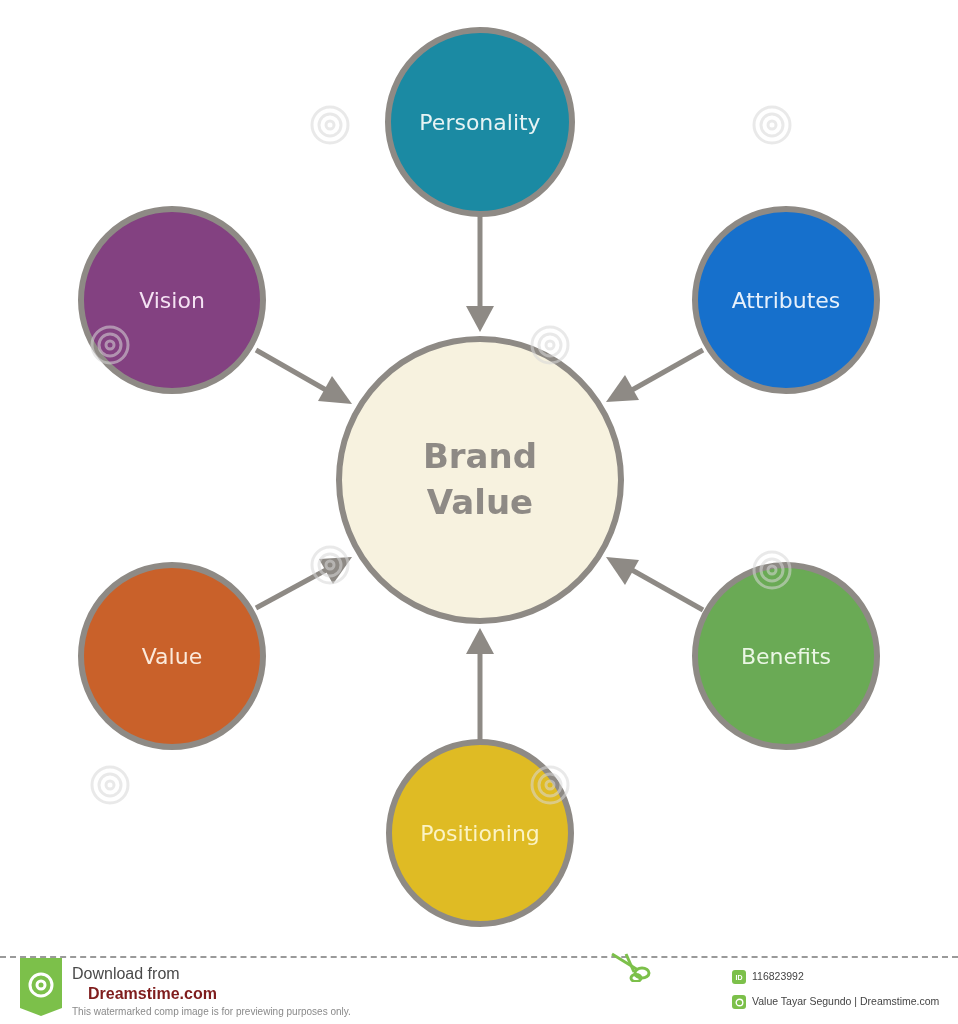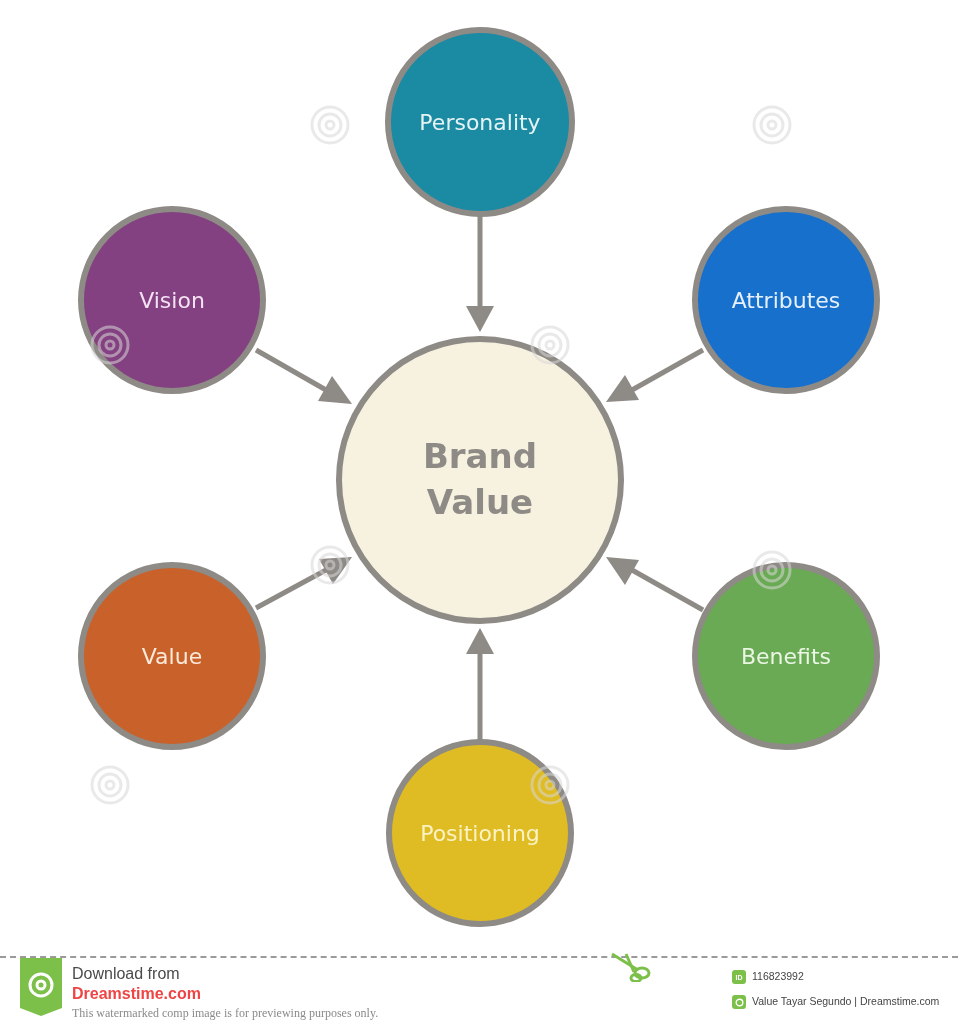--- a/index.html
+++ b/index.html
@@ -4,22 +4,22 @@
   <style>
     html, body { margin: 0; padding: 0; background: #ffffff; }
     body { width: 958px; height: 1024px; position: relative; overflow: hidden; font-family: "DejaVu Sans", sans-serif; }
     #diagram { position: absolute; left: 0; top: 0; width: 958px; height: 960px; }
     .node-label { font-family: "DejaVu Sans", sans-serif; font-size: 22px; }
     .center-label { font-family: "DejaVu Sans", sans-serif; font-size: 34px; font-weight: bold; fill: #8e8a85; }
     .footer { position: absolute; left: 0; top: 956px; width: 958px; height: 68px; background: #ffffff; }
     .footer-dash { position: absolute; left: 0; top: 0; width: 958px; height: 0; border-top: 2px dashed #9a9a9a; }
     .ribbon { position: absolute; left: 20px; top: 2px; width: 42px; height: 58px; }
     .dl-line1 { position: absolute; left: 72px; top: 9px; font-family: "Liberation Sans", sans-serif; font-size: 16px; color: #4a4a4a; }
-    .dl-line2 { position: absolute; left: 72px; top: 29px; font-family: "Liberation Sans", sans-serif; font-size: 16px; font-weight: bold; color: #ef4444; }
-    .dl-line3 { position: absolute; left: 72px; top: 50px; font-family: Liberation Serif, serif; font-size: 12px; color: #8a8a8a; }
+    .dl-line2 { position: absolute; left: 88px; top: 29px; font-family: "Liberation Sans", sans-serif; font-size: 16px; font-weight: bold; color: #7f1d1d; }
+    .dl-line3 { position: absolute; left: 72px; top: 50px; font-family: Liberation Sans, sans-serif; font-size: 10px; color: #8a8a8a; }
     .scissors { position: absolute; left: 608px; top: -4px; width: 46px; height: 30px; }
     .meta-row { position: absolute; left: 732px; font-family: "Liberation Sans", sans-serif; font-size: 10.5px; color: #444; display: flex; align-items: flex-start; gap: 6px; }
     .meta-badge { width: 14px; height: 14px; border-radius: 3px; background: #7cc04a; color: #fff; font-size: 7px; font-weight: bold; display: flex; align-items: center; justify-content: center; font-family: "Liberation Sans", sans-serif; }
   </style>
 </head>
 <body>
 
 <svg id="diagram" viewBox="0 0 958 960" width="958" height="960">
   <defs>
     <marker id="arrowhead" markerWidth="10" markerHeight="10" refX="7" refY="5" orient="auto" markerUnits="userSpaceOnUse">

